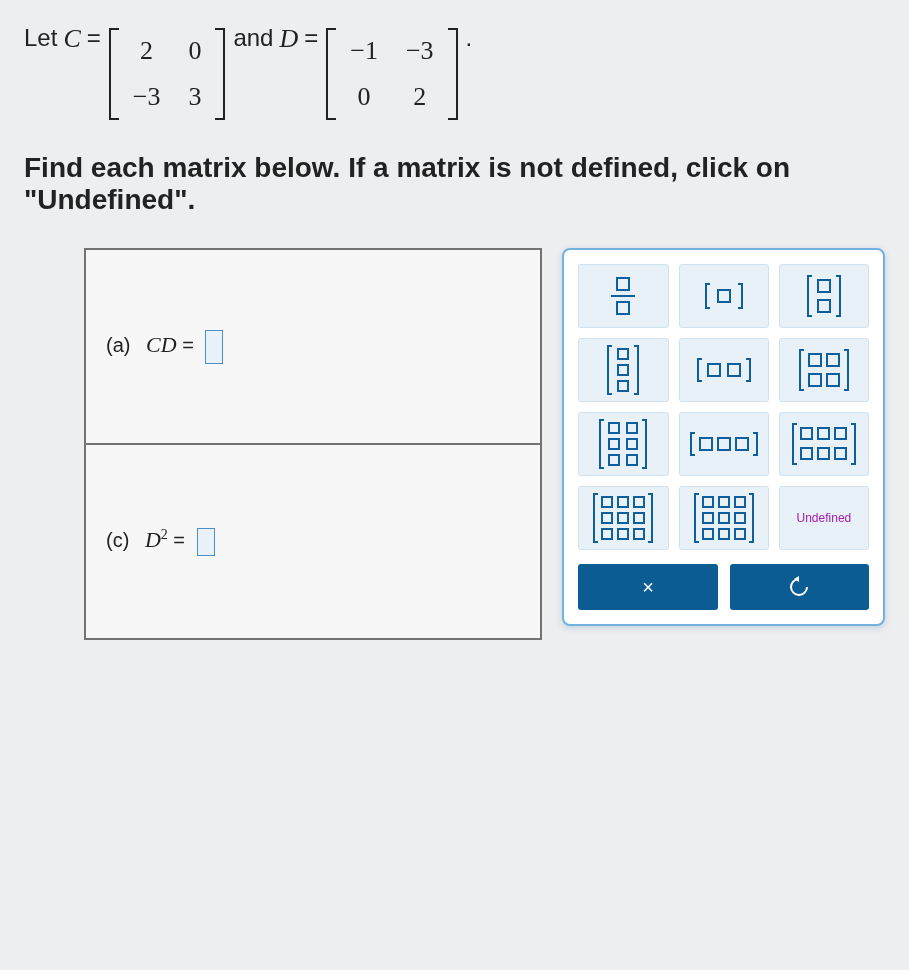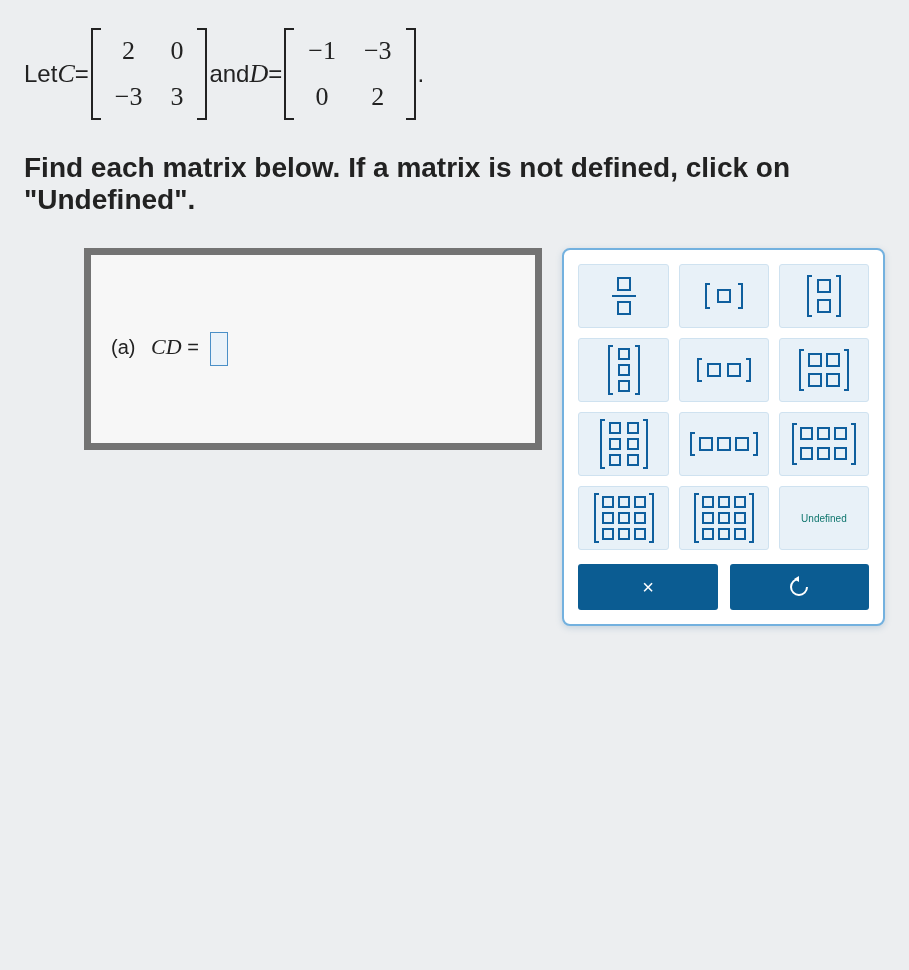--- a/index.html
+++ b/index.html
@@ -7,21 +7,21 @@
     margin: 0;
     padding: 24px;
     font-family: Arial, Helvetica, sans-serif;
     background: #eceef0;
     color: #222;
     width: 909px;
   }
   .problem-setup {
     font-size: 24px;
     display: flex;
-    align-items: center;
+    gap: 6px;
     margin-bottom: 28px;
   }
   .serif-var { font-family: "Times New Roman", Times, serif; font-style: italic; font-size: 26px; }
   .matrix {
     display: inline-flex;
     align-items: center;
     padding: 4px 2px;
   }
   .matrix .bracket-left, .matrix .bracket-right {
     width: 10px;
@@ -42,21 +42,21 @@
     font-weight: bold;
     margin: 24px 0 32px 0;
   }
   .workarea { display: flex; gap: 20px; align-items: flex-start; padding-left: 60px; }
   .answer-table {
     border-collapse: collapse;
     width: 470px;
     background: #f7f7f7;
   }
   .answer-table td {
-    border: 7px solid #737373;
+    border: 2px solid #737373;
     height: 195px;
     padding: 0 20px;
     vertical-align: middle;
     font-size: 20px;
   }
   .answer-row .part-label { font-weight: normal; margin-right: 10px; }
   .answer-row .expr { font-family: "Times New Roman", Times, serif; font-style: italic; font-size: 22px; }
   .answer-box {
     display: inline-block;
     min-width: 18px;
@@ -101,21 +101,21 @@
     background: #0b5c92;
     color: #fff;
     border: none;
     border-radius: 3px;
     font-size: 20px;
     display: flex;
     align-items: center;
     justify-content: center;
     cursor: pointer;
   }
-  .undef-text { font-size: 10px; color: #0f766e; }
+  .undef-text { font-size: 12px; color: #a21caf; }
 </style>
 </head>
 <body>
 
 <div class="problem-setup">
   <span>Let</span>
   <span class="serif-var">C</span>
   <span>=</span>
   <span class="matrix">
     <span class="bracket-left"></span>
@@ -162,20 +162,28 @@
   <table class="answer-table">
     <tbody>
         <tr class="answer-row">
           <td>
       <span class="part-label">(a)</span>
       <span class="expr">CD</span>
       <span>=</span>
       <span class="answer-box tall"></span>
     </td>
         </tr>
+    <tr class="answer-row">
+          <td>
+      <span class="part-label">(c)</span>
+      <span class="expr"><span>D</span><span class="sup2">2</span></span>
+      <span>=</span>
+      <span class="answer-box"></span>
+    </td>
+        </tr>
   </tbody>
     </table>
 
   <div class="keypad">
     <div class="keypad-grid">
       <div class="key">
         <svg width="28" height="40">
           <rect x="8" y="2" width="12" height="12" fill="none" stroke="#0f5f9e" stroke-width="2"></rect>
           <line x1="2" y1="20" x2="26" y2="20" stroke="#0f5f9e" stroke-width="2"></line>
           <rect x="8" y="26" width="12" height="12" fill="none" stroke="#0f5f9e" stroke-width="2"></rect>

